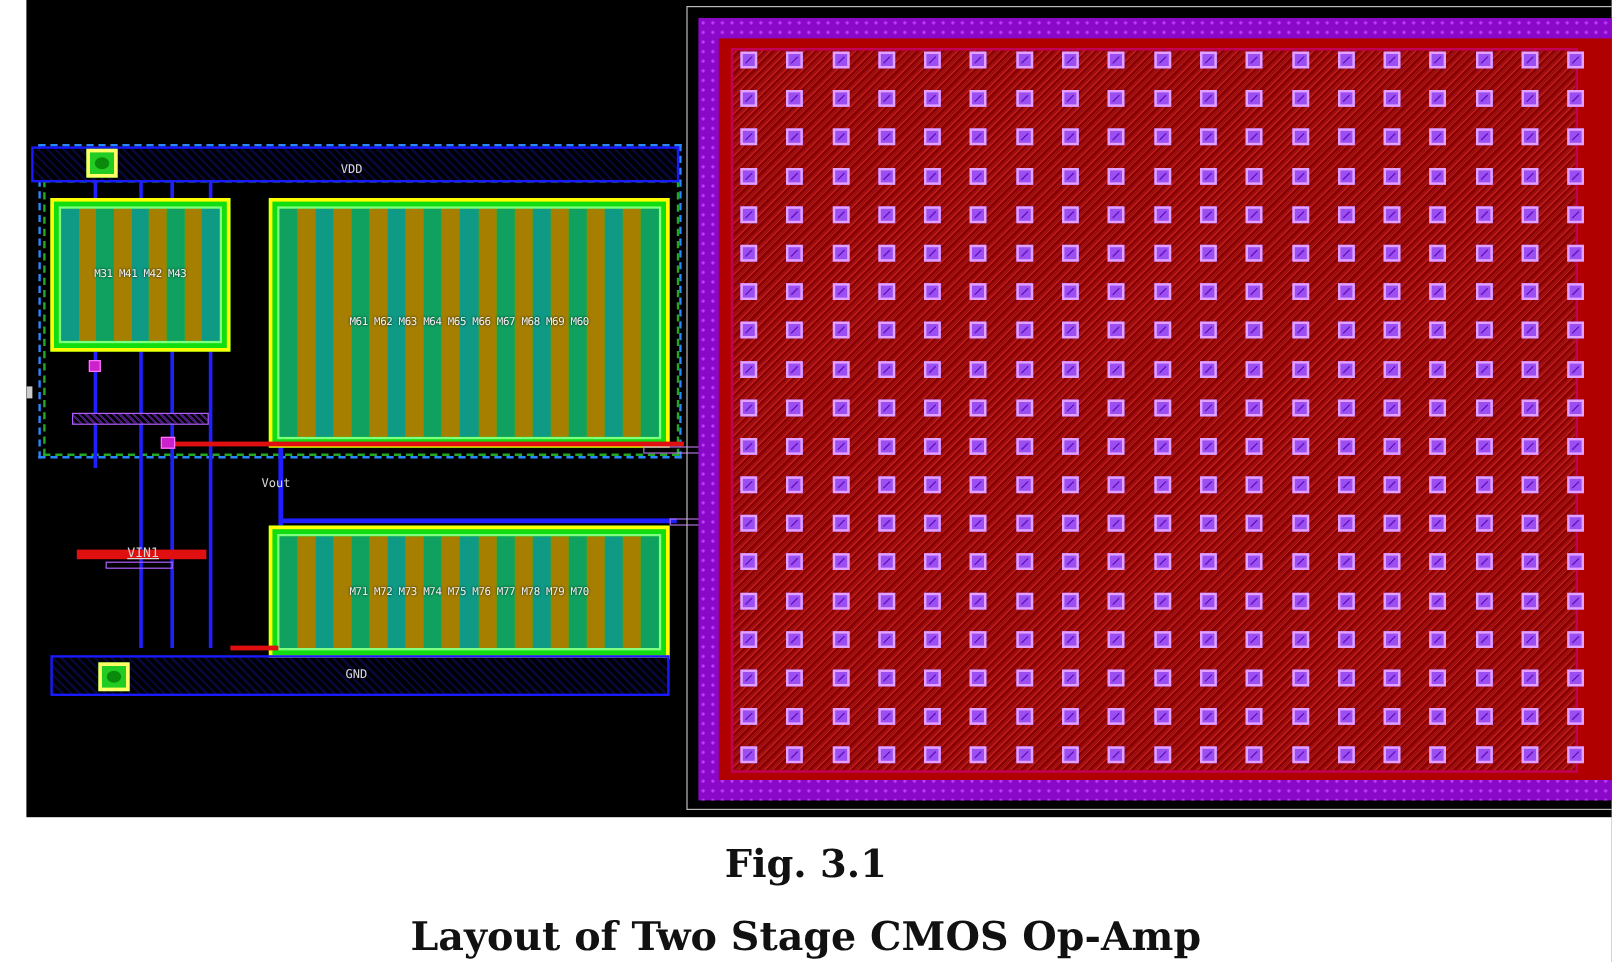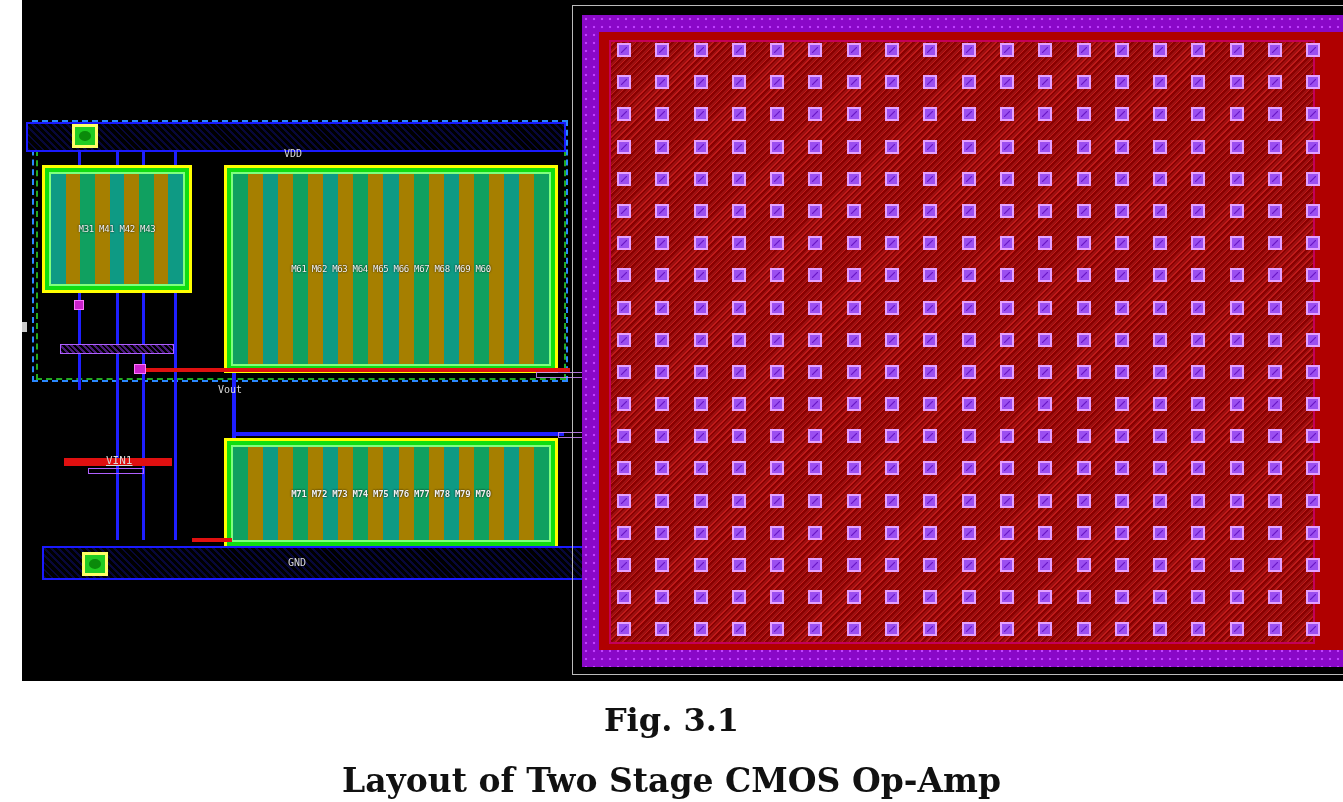--- a/index.html
+++ b/index.html
@@ -38,21 +38,21 @@
 </style>
 </head>
 <body>
 
 <div id="canvas">
 
   <div class="abs nwell-dash" style="left:10px;top:120px;width:536px;height:262px;"></div>
   <div class="abs well-dash" style="left:14px;top:150px;width:530px;height:230px;"></div>
 
   <div class="abs rail" style="left:4px;top:122px;width:540px;height:30px;">
-    <span class="rail-label" style="left:256px;top:24px;">VDD</span>
+    <span class="rail-label" style="left:256px;top:12px;">VDD</span>
   </div>
   <div class="abs contact" style="left:50px;top:124px;width:26px;height:24px;"></div>
 
   <div class="abs metal-v" style="left:56px;top:150px;width:3px;height:240px;"></div>
   <div class="abs metal-v" style="left:94px;top:150px;width:3px;height:390px;"></div>
   <div class="abs metal-v" style="left:120px;top:150px;width:3px;height:390px;"></div>
   <div class="abs metal-v" style="left:152px;top:150px;width:3px;height:390px;"></div>
   <div class="abs metal-v" style="left:210px;top:370px;width:4px;height:70px;"></div>
   <div class="abs metal-v" style="left:212px;top:432px;width:330px;height:4px;"></div>
 
@@ -98,28 +98,28 @@
         <span class="diff alt"></span>
     </div>
     <div class="tx-label">M61 M62 M63 M64 M65 M66 M67 M68 M69 M60</div>
   </div>
 
   <div class="abs via-mag" style="left:52px;top:300px;width:10px;height:10px;"></div>
   <div class="abs" style="left:38px;top:344px;width:114px;height:10px;border:1px solid #b060ff;background:repeating-linear-gradient(45deg,#4a1a7a 0 2px,#000 2px 4px);"></div>
   <div class="abs poly-red" style="left:118px;top:368px;width:430px;height:4px;"></div>
   <div class="abs via-mag" style="left:112px;top:364px;width:12px;height:10px;"></div>
 
-  <span class="abs rail-label" style="left:196px;top:384px;">Vout</span>
+  <span class="abs rail-label" style="left:196px;top:398px;">Vout</span>
 
   <div class="abs poly-red" style="left:42px;top:458px;width:108px;height:8px;"></div>
   <span class="abs rail-label" style="left:84px;top:454px;font-size:11px;text-decoration:underline;">VIN1</span>
   <div class="abs" style="left:66px;top:468px;width:56px;height:6px;border:1px solid #b060ff;"></div>
 
 
-  <div class="abs tx" style="left:202px;top:438px;width:334px;height:111px;font-weight:bold;">
+  <div class="abs tx" style="left:202px;top:438px;width:334px;height:111px;">
     <div class="tx-inner"></div>
     <div class="stripes">
       <span class="diff alt"></span>
         <span class="gate"></span>
         <span class="diff"></span>
         <span class="gate"></span>
         <span class="diff alt"></span>
         <span class="gate"></span>
         <span class="diff"></span>
         <span class="gate"></span>
@@ -135,21 +135,21 @@
         <span class="gate"></span>
         <span class="diff"></span>
         <span class="gate"></span>
         <span class="diff alt"></span>
     </div>
     <div class="tx-label">M71 M72 M73 M74 M75 M76 M77 M78 M79 M70</div>
   </div>
 
   <div class="abs poly-red" style="left:170px;top:538px;width:40px;height:4px;"></div>
 
-  <div class="abs rail" style="left:20px;top:546px;width:556px;height:34px;">
+  <div class="abs rail" style="left:20px;top:546px;width:516px;height:34px;">
     <span class="rail-label" style="left:244px;top:9px;">GND</span>
   </div>
   <div class="abs contact" style="left:60px;top:552px;width:26px;height:24px;"></div>
 
   <div class="abs wire-h" style="left:514px;top:372px;width:62px;height:6px;background:transparent;border:1px solid #cc88ff;"></div>
   <div class="abs wire-h" style="left:536px;top:432px;width:74px;height:6px;background:transparent;border:1px solid #cc88ff;"></div>
 
   <div class="abs cap-outer" style="left:550px;top:5px;width:780px;height:670px;">
     <div class="abs cap-m2 cap-dots" style="left:9px;top:9px;width:770px;height:652px;background-color:#8a08c8;"></div>
     <div class="abs cap-m1" style="left:26px;top:26px;width:750px;height:618px;"></div>

